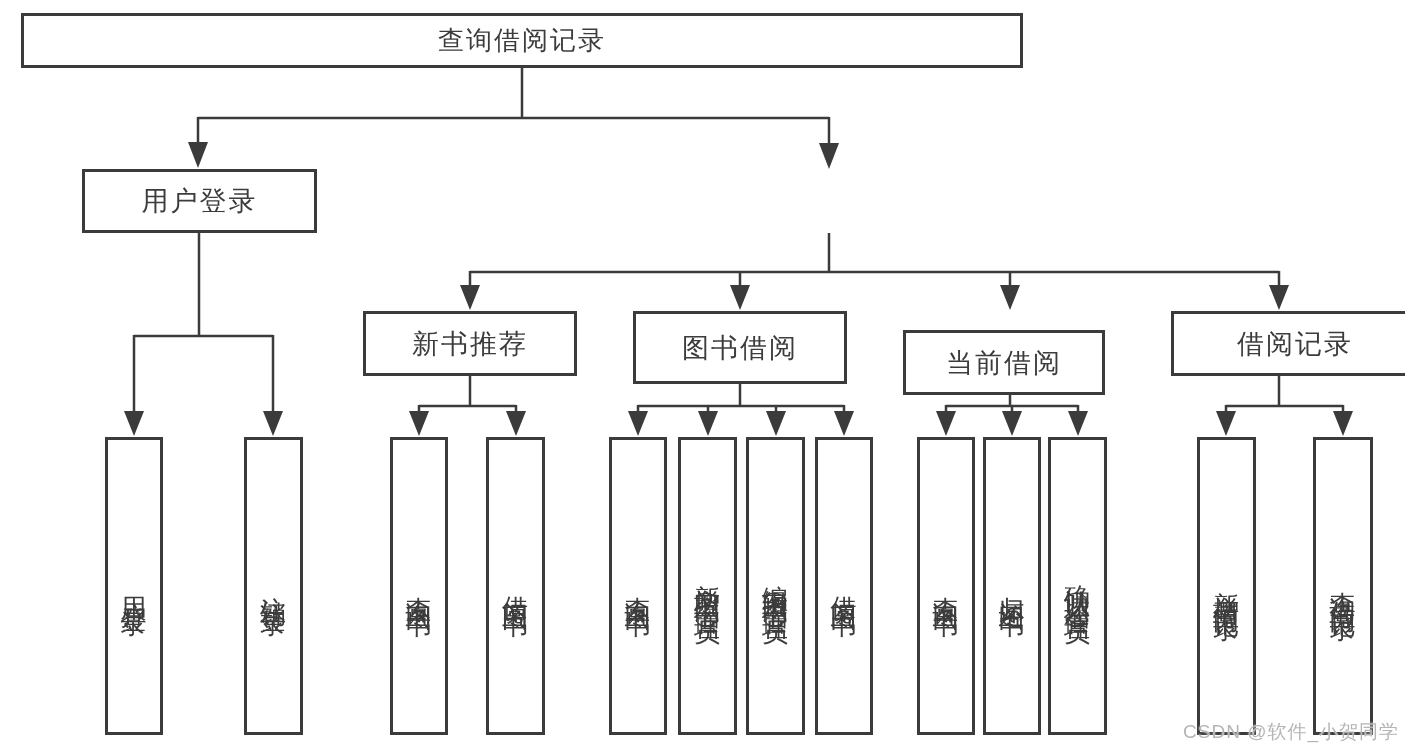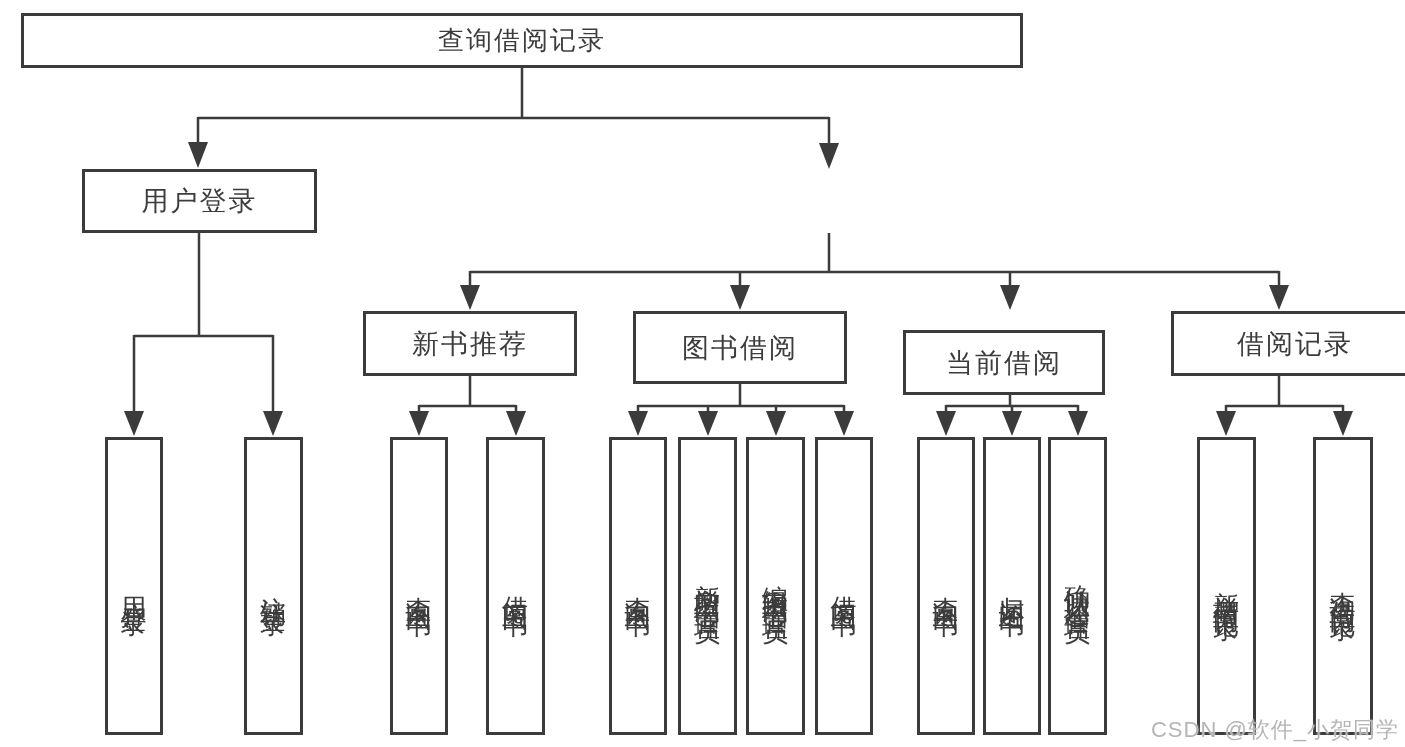--- a/index.html
+++ b/index.html
@@ -31,21 +31,21 @@
     writing-mode:vertical-rl;
     text-orientation:upright;
     font-size:26px;
     letter-spacing:5px;
     line-height:1;
   }
   .watermark{
     position:absolute;
     right:6px;
     bottom:2px;
-    font-size:22px;
+    font-size:19px;
     letter-spacing:1px;
     color:#b5b5b5;
     text-shadow:0 0 2px #ffffff;
     z-index:10;
     white-space:nowrap;
   }
 </style>
 </head>
 <body>
 

